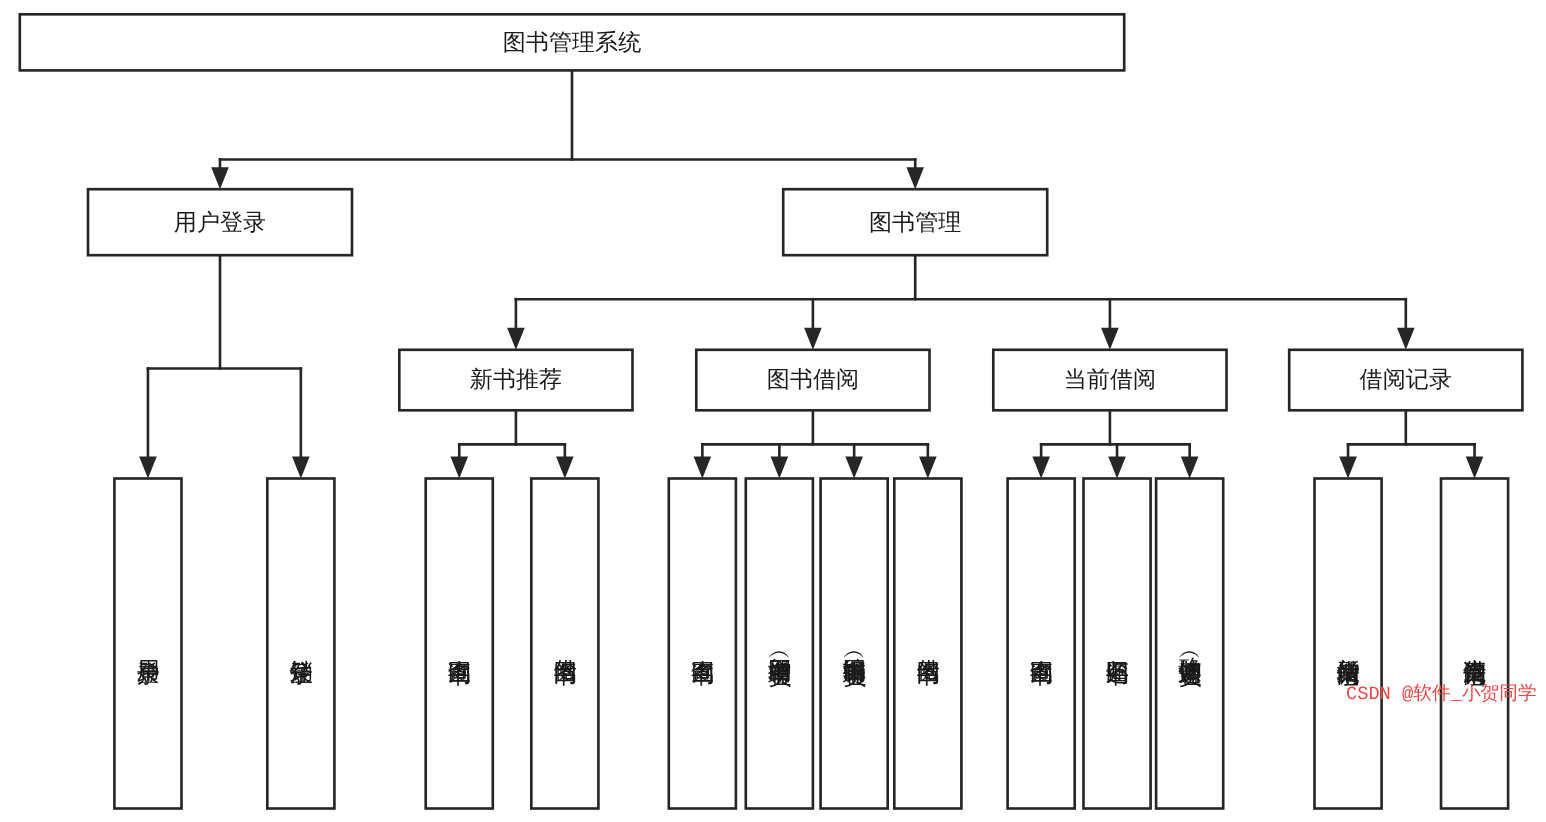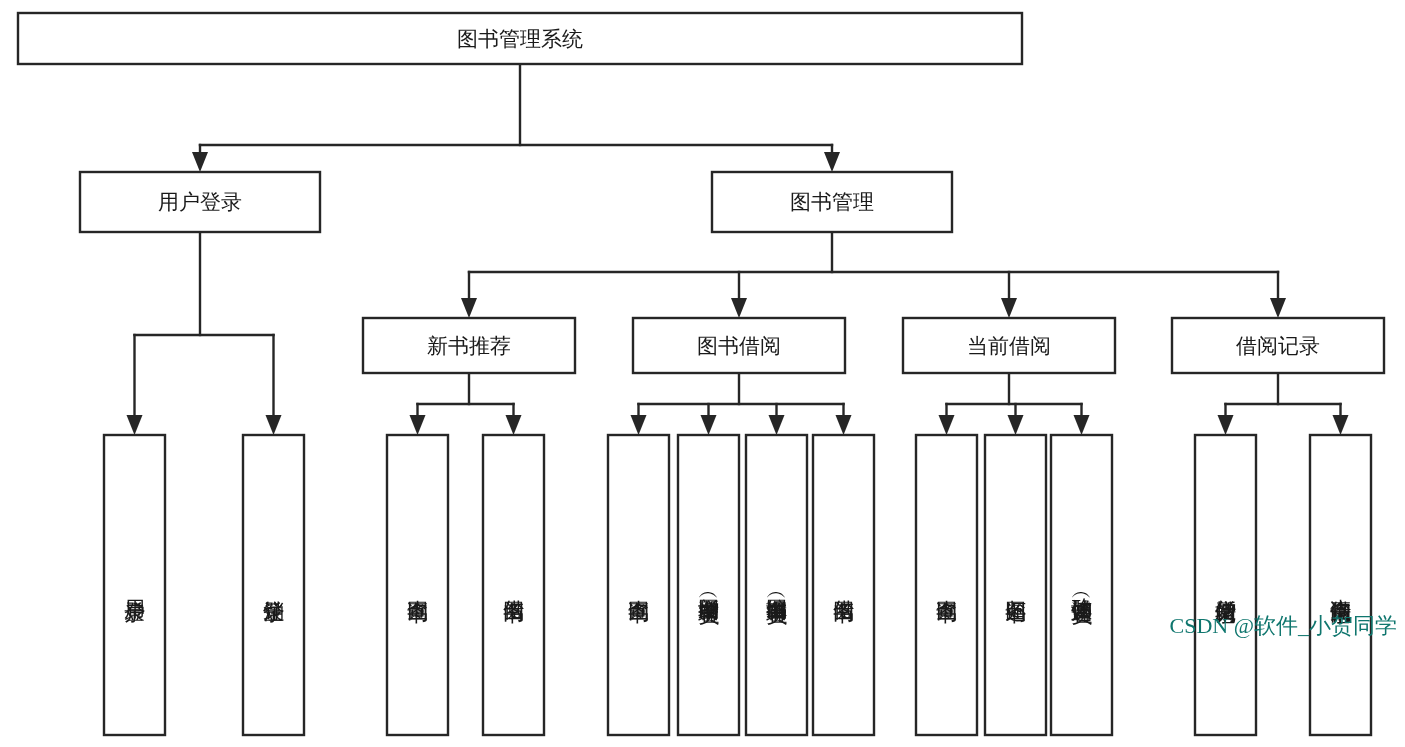--- a/index.html
+++ b/index.html
@@ -65,23 +65,23 @@
     font-size: 21px;
     line-height: 1.08;
     color: #1a1a1a;
     letter-spacing: 1px;
     white-space: nowrap;
   }
   .watermark {
     position: absolute;
     right: 8px;
     bottom: 4px;
-    font-family: Liberation Serif, serif;
-    font-size: 22px;
-    color: #0f766e;
+    font-family: Liberation Mono, monospace;
+    font-size: 17px;
+    color: #ef4444;
     white-space: nowrap;
     pointer-events: none;
   }
 </style>
 </head>
 <body>
 
 <div id="diagram-root">
 
   <svg id="tree-svg" viewBox="0 0 1405 747" xmlns="http://www.w3.org/2000/svg">

